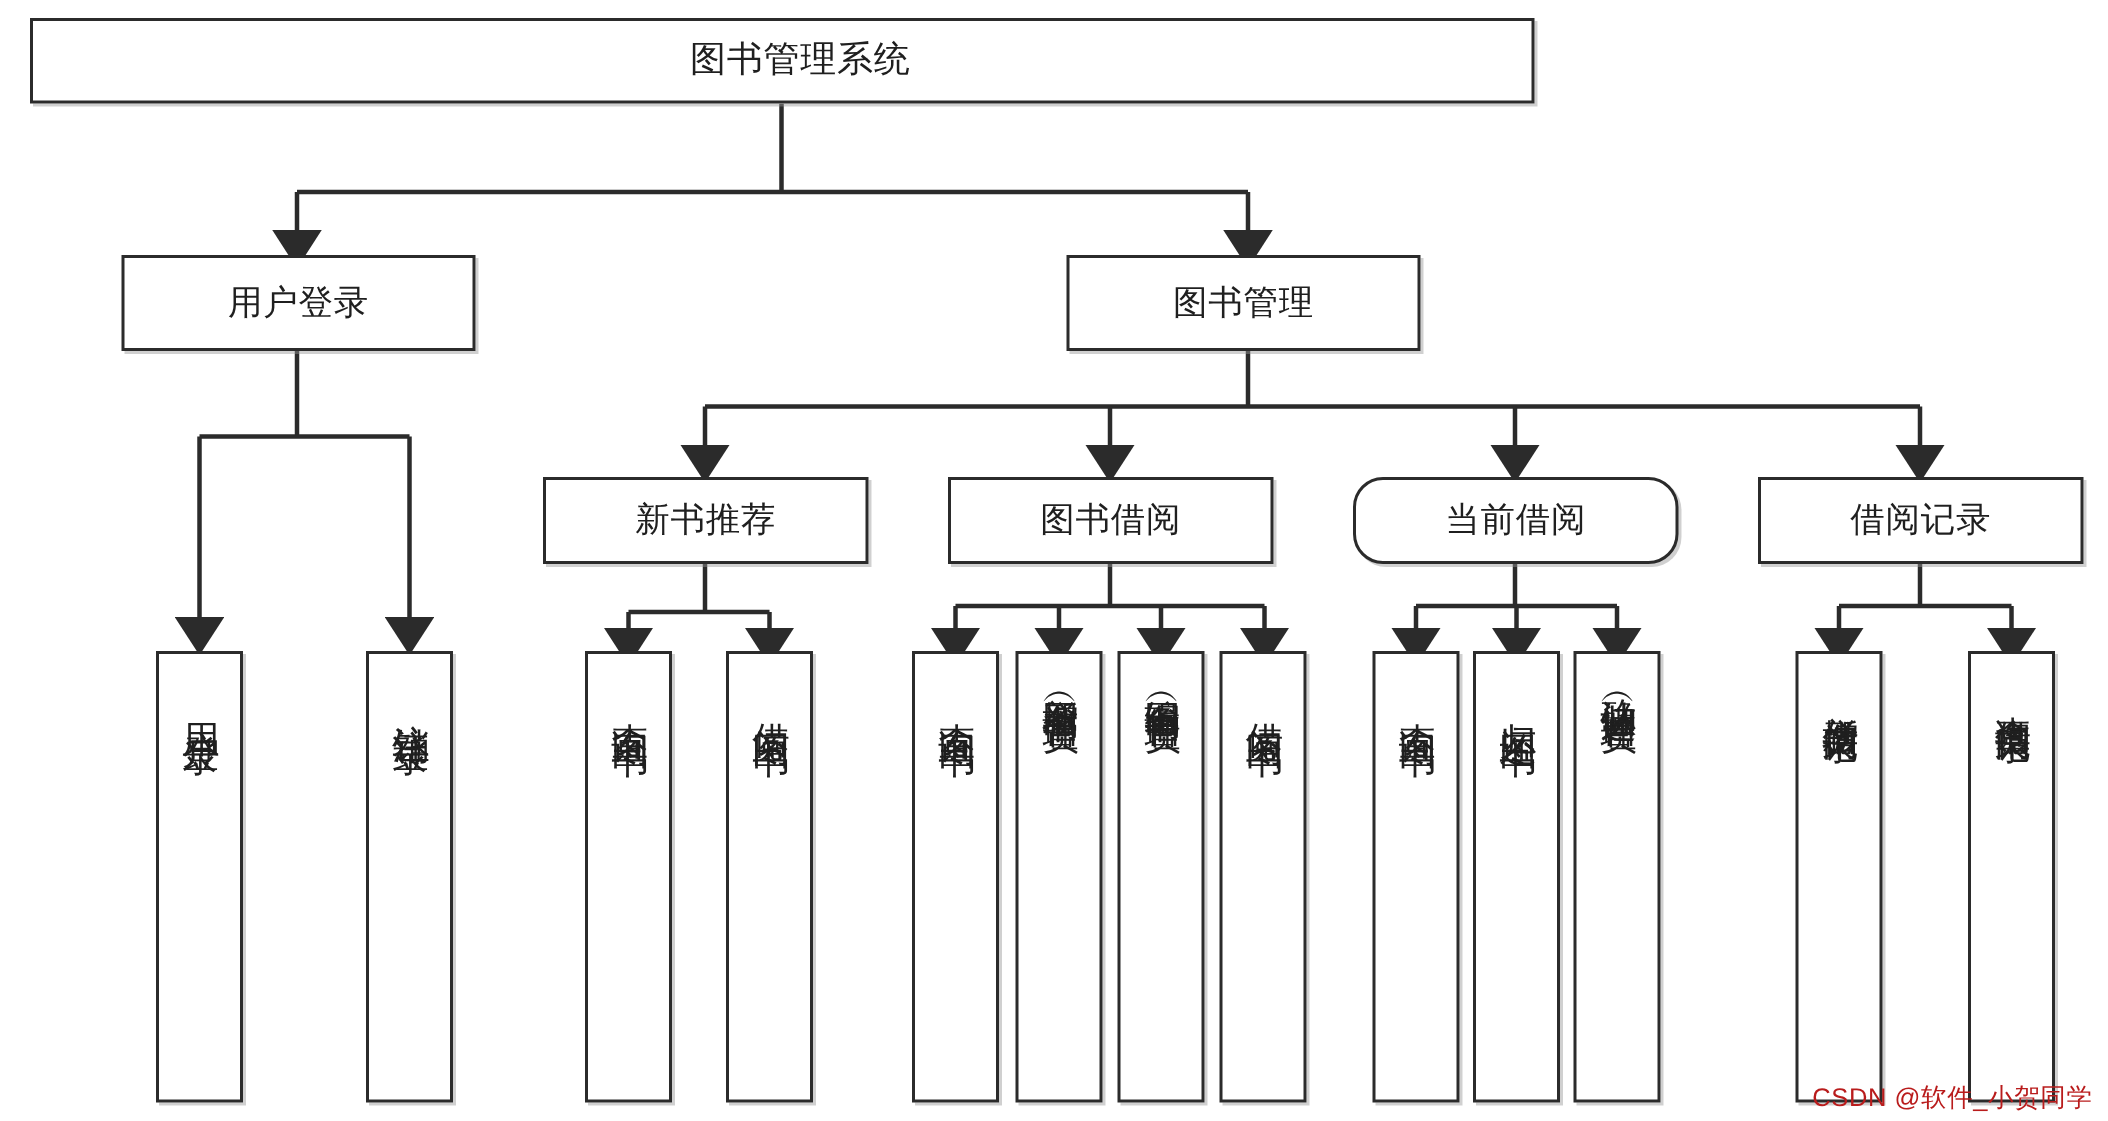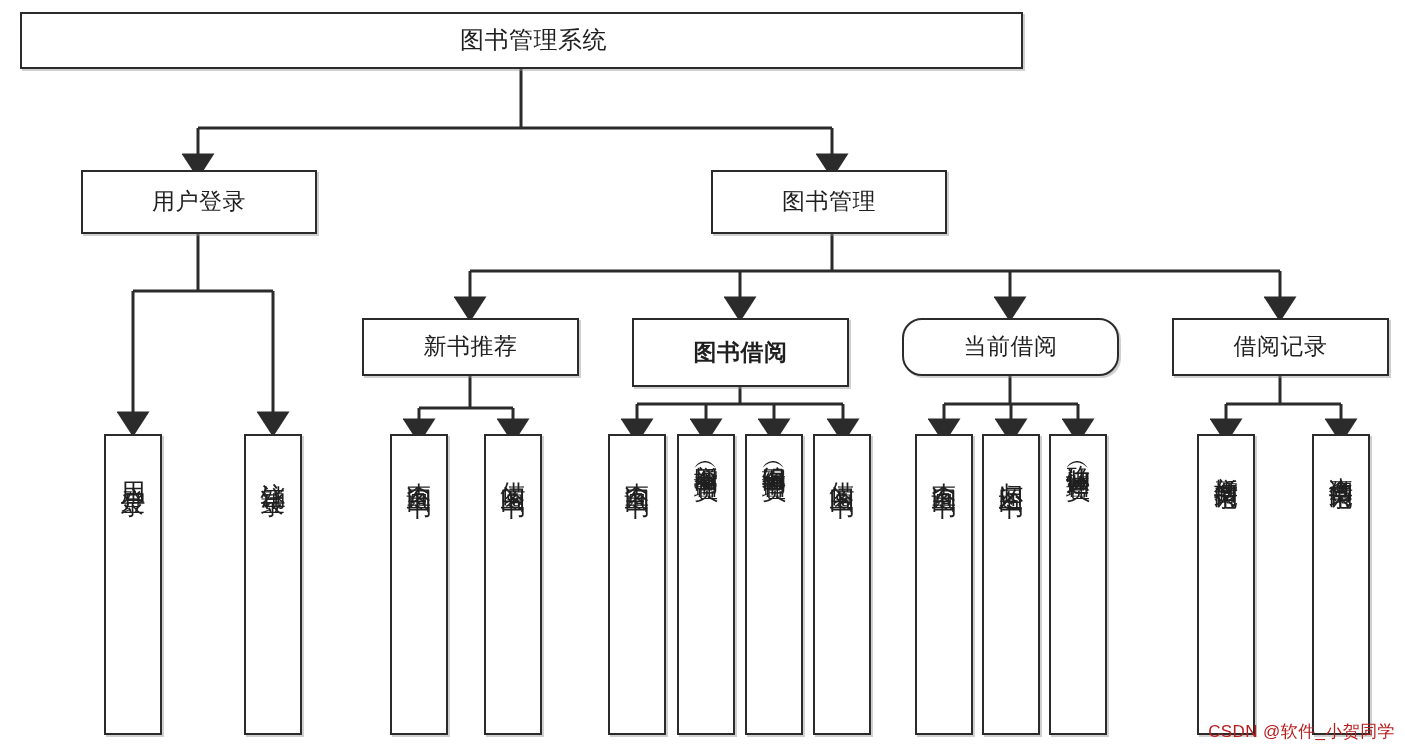--- a/index.html
+++ b/index.html
@@ -131,21 +131,21 @@
   <div class="node h" style="left:81px;top:170px;width:236px;height:64px;">
     <span class="lbl">用户登录</span>
   </div>
   <div class="node h" style="left:362px;top:318px;width:217px;height:58px;">
     <span class="lbl">新书推荐</span>
   </div>
 
   <div class="node h" style="left:711px;top:170px;width:236px;height:64px;">
     <span class="lbl">图书管理</span>
   </div>
-  <div class="node h" style="left:632px;top:318px;width:217px;height:69px;font-weight:bold;">
+  <div class="node h" style="left:632px;top:318px;width:217px;height:58px;">
     <span class="lbl">图书借阅</span>
   </div>
   <div class="node h" style="left:902px;top:318px;width:217px;height:58px;border-radius:20px;">
     <span class="lbl">当前借阅</span>
   </div>
   <div class="node h" style="left:1172px;top:318px;width:217px;height:58px;">
     <span class="lbl">借阅记录</span>
   </div>
 
   <div class="node v" style="left:104px;top:434px;width:58px;height:301px;">

